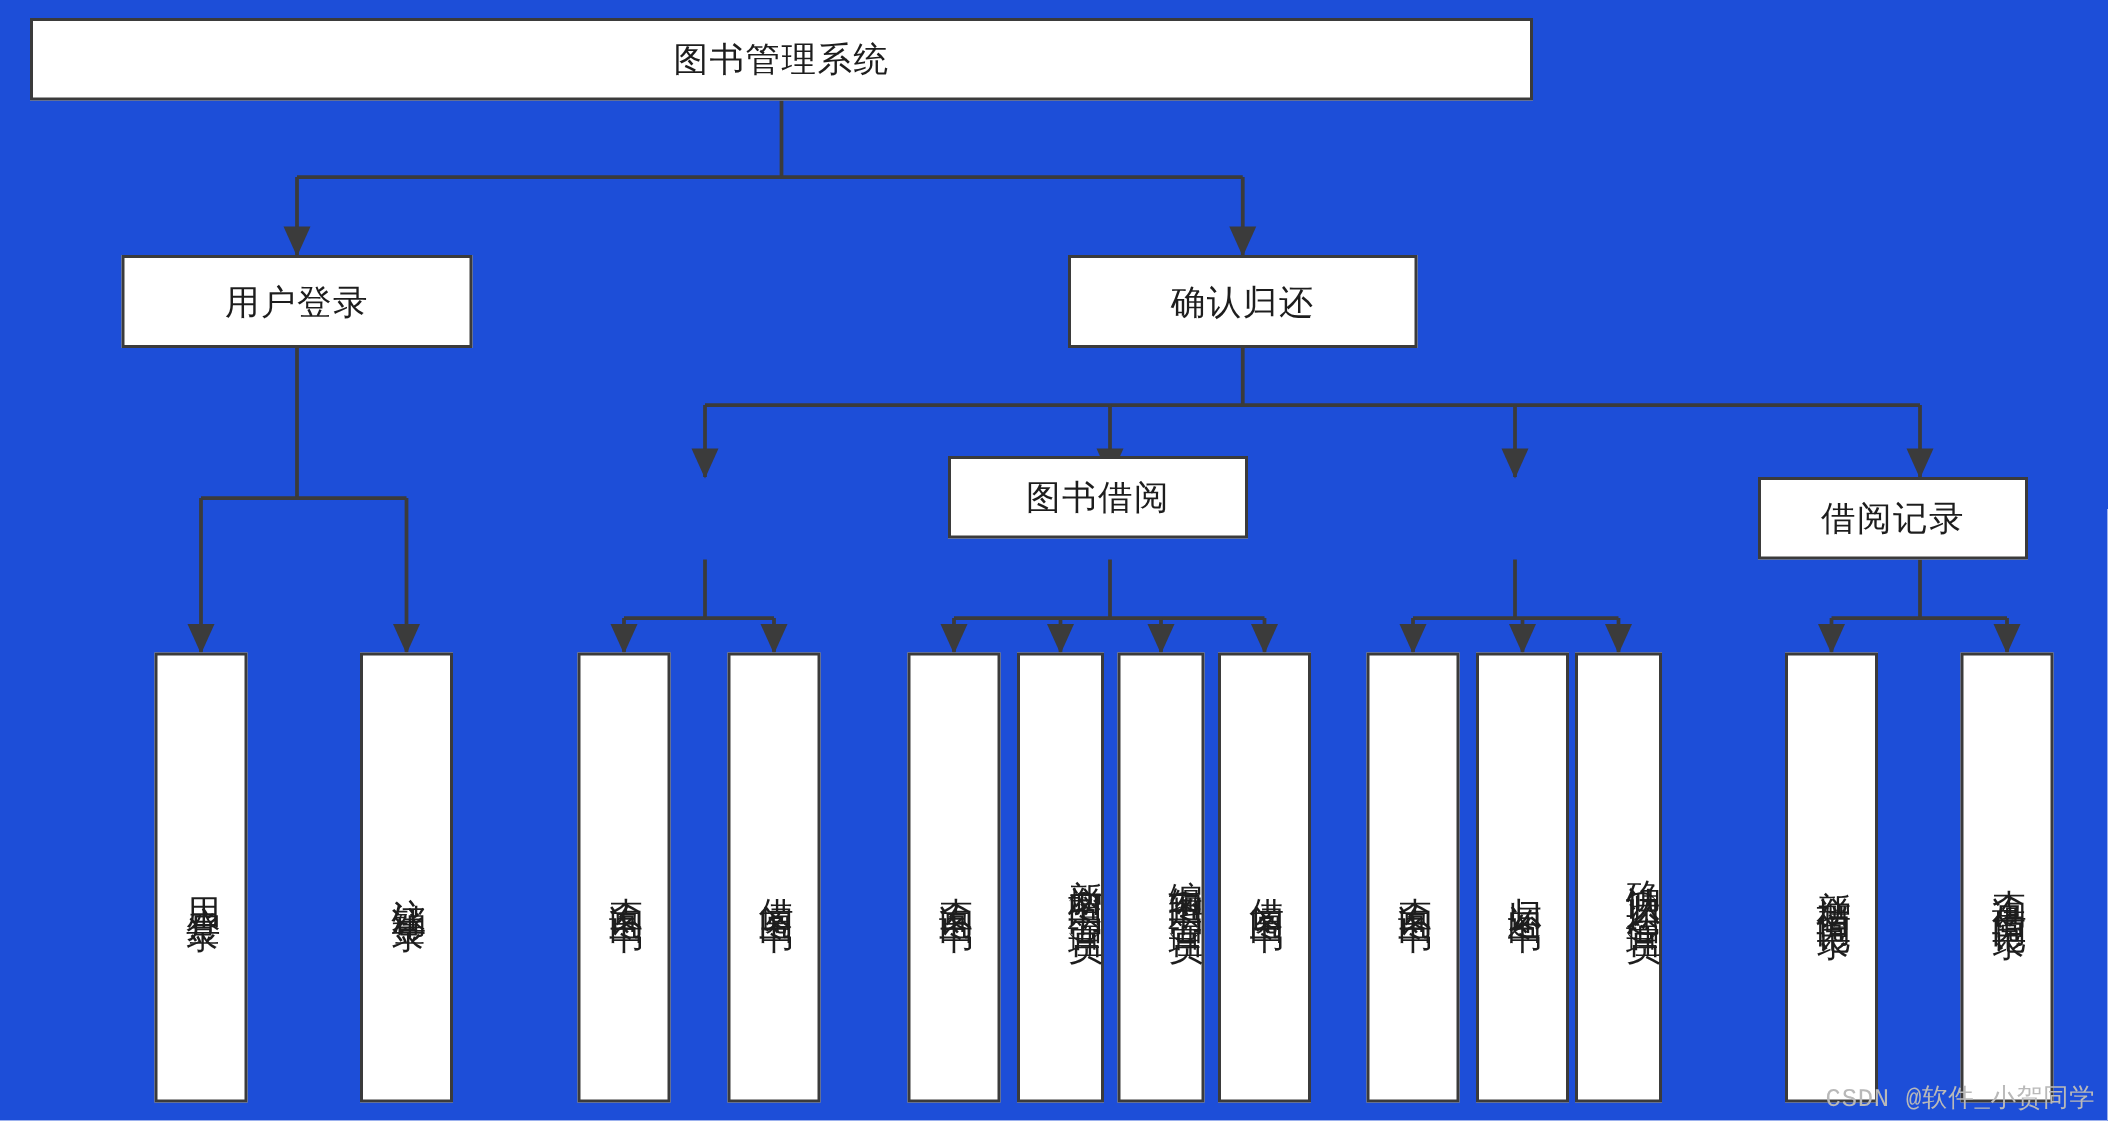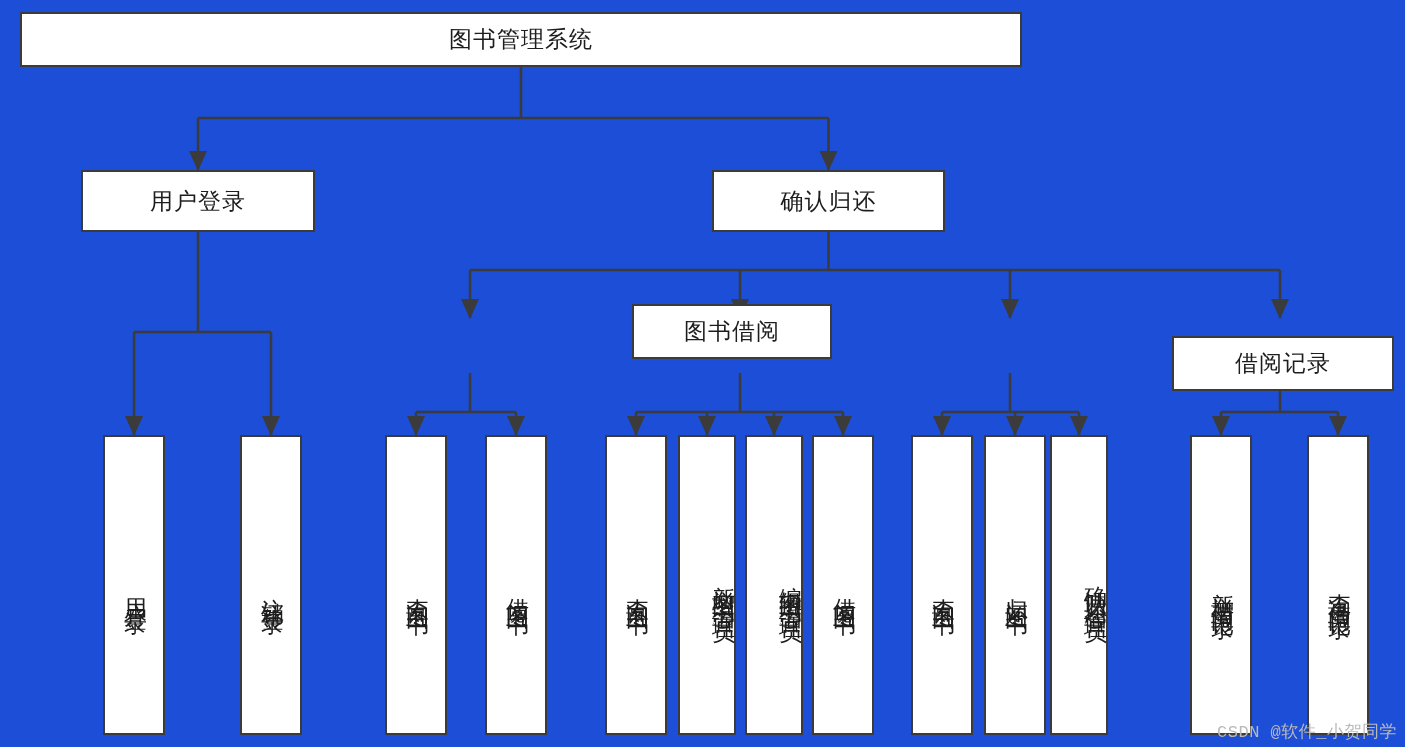--- a/index.html
+++ b/index.html
@@ -138,21 +138,21 @@
         <polygon points="1329,416 1347,416 1338,436" class="arrow-head" fill="#3b3b3b"></polygon>
       </g>
   </svg>
 
   <div class="node horiz" id="node-root" style="left: 20px; top: 12px; width: 1002px; height: 55px;">图书管理系统</div>
 
   <div class="node horiz" id="node-user-login" style="left: 81px; top: 170px; width: 234px; height: 62px;">用户登录</div>
   <div class="node horiz" id="node-book-manage" style="left: 712px; top: 170px; width: 233px; height: 62px;">确认归还</div>
 
   <div class="node horiz" id="node-book-borrow" style="left: 632px; top: 304px; width: 200px; height: 55px;">图书借阅</div>
-  <div class="node horiz" id="node-borrow-record" style="left: 1172px; top: 336px; width: 222px; height: 55px;">借阅记录</div>
+  <div class="node horiz" id="node-borrow-record" style="left: 1172px; top: 318px; width: 180px; height: 55px;">借阅记录</div>
 
   <div class="node vert midalign" id="node-leaf-user-login" style="left: 103px; top: 435px; width: 62px; height: 300px;">用户登录</div>
   <div class="node vert midalign" id="node-leaf-logout" style="left: 240px; top: 435px; width: 62px; height: 300px;">注销登录</div>
   <div class="node vert midalign" id="node-leaf-query-book-1" style="left: 385px; top: 435px; width: 62px; height: 300px;">查询图书</div>
   <div class="node vert midalign" id="node-leaf-borrow-book-1" style="left: 485px; top: 435px; width: 62px; height: 300px;">借阅图书</div>
   <div class="node vert midalign" id="node-leaf-query-book-2" style="left: 605px; top: 435px; width: 62px; height: 300px;">查询图书</div>
   <div class="node vert topalign" id="node-leaf-add-book" style="left: 678px; top: 435px; width: 58px; height: 300px;">新增图书（管理员）</div>
   <div class="node vert topalign" id="node-leaf-edit-book" style="left: 745px; top: 435px; width: 58px; height: 300px;">编辑图书（管理员）</div>
   <div class="node vert midalign" id="node-leaf-borrow-book-2" style="left: 812px; top: 435px; width: 62px; height: 300px;">借阅图书</div>
   <div class="node vert midalign" id="node-leaf-query-book-3" style="left: 911px; top: 435px; width: 62px; height: 300px;">查询图书</div>

